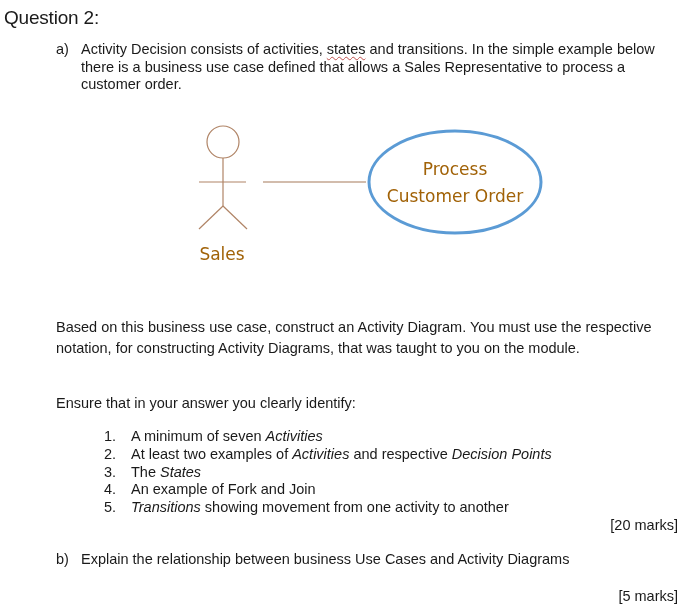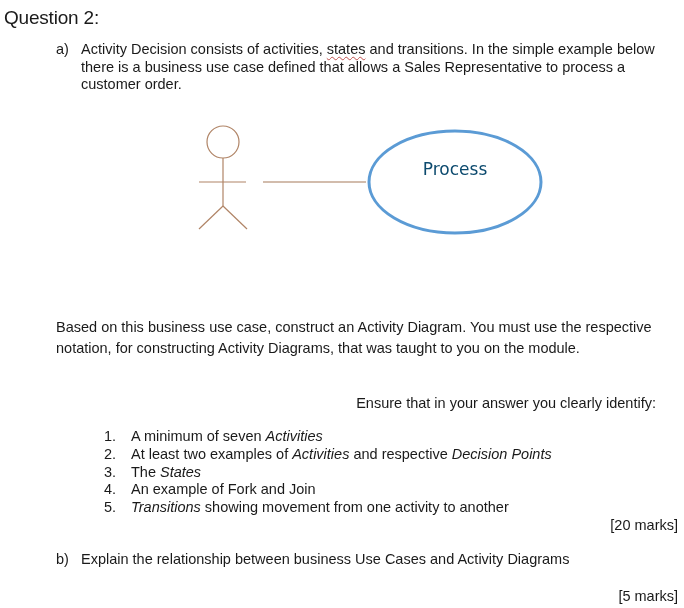--- a/index.html
+++ b/index.html
@@ -38,40 +38,40 @@
       text-underline-offset: 2px;
     }
     .diagram-svg {
       left: 0; top: 0;
       width: 684px; height: 608px;
       pointer-events: none;
     }
     .uc-label {
       font-family: "DejaVu Sans", sans-serif;
       font-size: 17px;
-      color: #0c4a6e;
+      color: #a16207;
       text-align: center;
       line-height: 27px;
     }
     .actor-label {
       left: 142px; top: 241px;
       width: 160px;
     }
     .ellipse-label {
       left: 370px; top: 156px;
       width: 170px;
     }
     .para {
       left: 56px;
       width: 600px;
       font-size: 14.5px;
       line-height: 21px;
     }
     .para1 { top: 317px; }
-    .para2 { top: 393px; text-align: right; }
+    .para2 { top: 393px; }
     .list {
       left: 104px; top: 428px;
       margin: 0; padding: 0;
       list-style: none;
       font-size: 14.5px;
     }
     .list li {
       height: 17.8px;
       line-height: 17.8px;
       display: flex;
@@ -107,23 +107,25 @@
     <line x1="199" y1="182" x2="246" y2="182"></line>
     <line x1="223" y1="206" x2="199" y2="229"></line>
     <line x1="223" y1="206" x2="247" y2="229"></line>
   </g>
   <line x1="263" y1="182" x2="366" y2="182" stroke="#a67b5b" stroke-width="1.2"></line>
   <ellipse cx="455" cy="182" rx="86" ry="51" fill="#ffffff" stroke="#5b9bd5" stroke-width="3"></ellipse>
 </svg>
 
 <div class="abs uc-label ellipse-label">
   <div>Process</div>
+  <div>Customer Order</div>
 </div>
 
 <div class="abs uc-label actor-label">
+  <div>Sales</div>
 </div>
 
 <div class="abs para para1">Based on this business use case, construct an Activity Diagram. You must use the respective notation, for constructing Activity Diagrams, that was taught to you on the module.</div>
 <div class="abs para para2">Ensure that in your answer you clearly identify:</div>
 
 <ol class="abs list">
   <li>
     <span class="num">1.</span>
     <span><span>A minimum of seven </span><i>Activities</i></span>
   </li>

